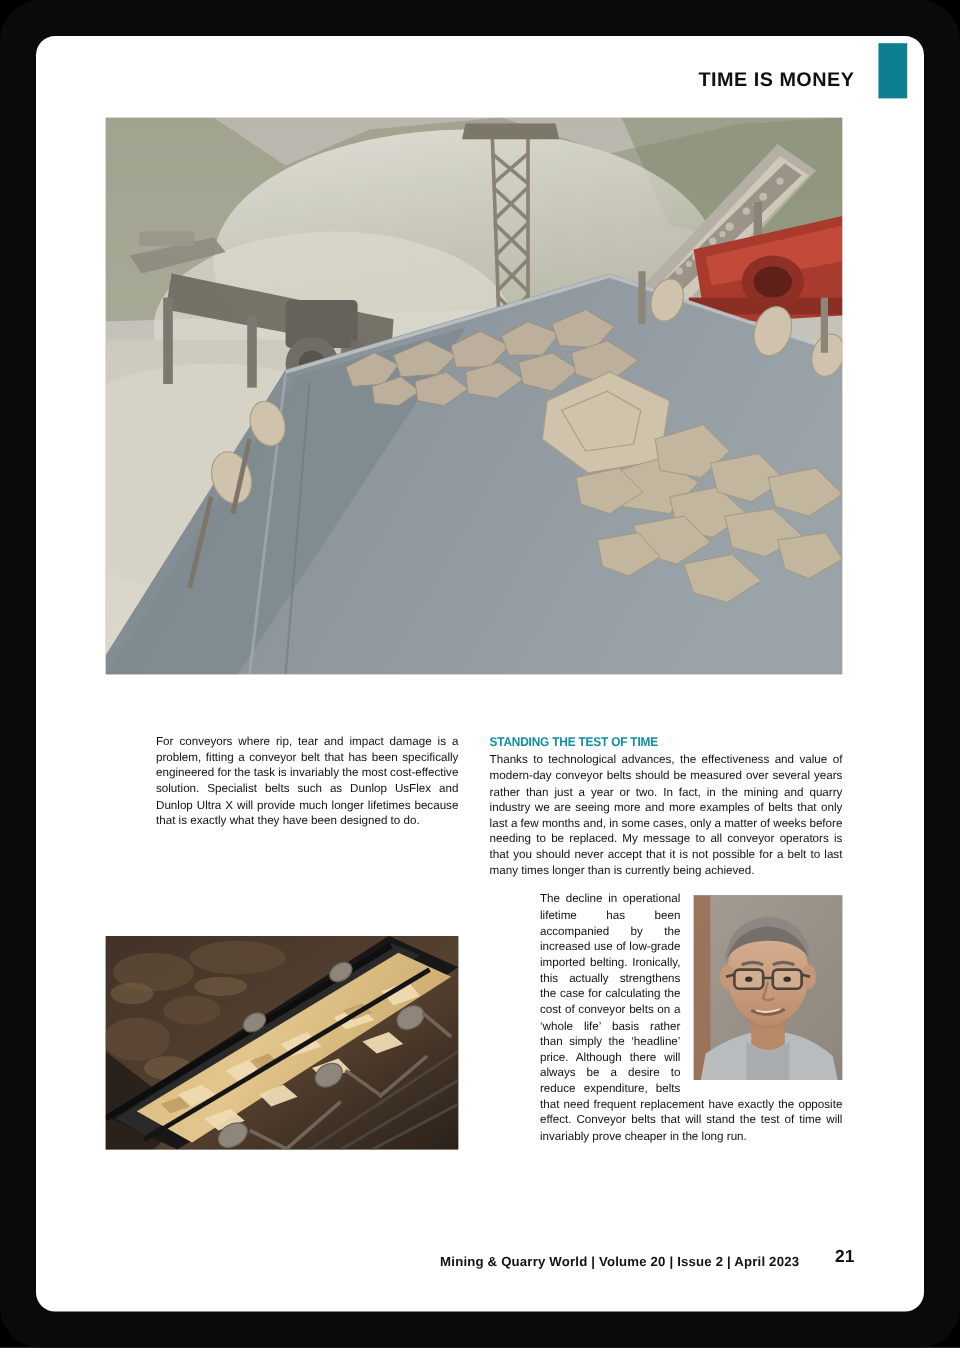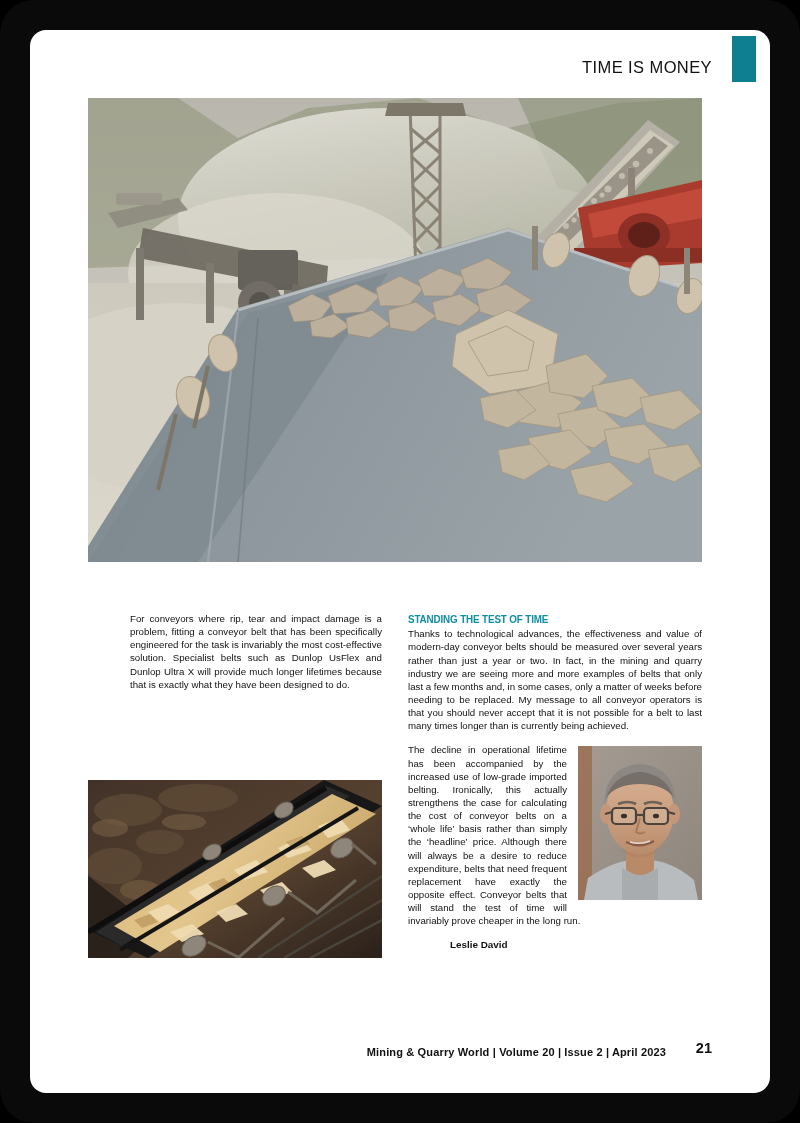--- a/index.html
+++ b/index.html
@@ -31,21 +31,21 @@
 
   
   .header {
     position:absolute;
     left:0; right:0; top:0; height:66px;
   }
   .header-title {
     position:absolute;
     right:58px; top:28px;
     font-size:16.5px;
-    font-weight:normal;
+    font-weight:bold;
     letter-spacing:0.4px;
     color:#111111;
     text-align:right;
     white-space:nowrap;
   }
   .header-block {
     position:absolute;
     right:14px; top:6px;
     width:24px; height:46px;
     background:#0e7f91;
@@ -455,21 +455,20 @@
 
             <path d="M62 72 L58 86 Q62 89 67 86" stroke="#a87a5c" stroke-width="2" fill="none"></path>
 
             <path d="M48 96 Q62 103 76 95" stroke="#8a5b48" stroke-width="2.4" fill="none"></path>
             <path d="M52 96 Q62 99 72 95" stroke="#e7d9cf" stroke-width="1.6" fill="none"></path>
 
             <path d="M44 104 Q62 116 80 104" stroke="#ad8064" stroke-width="2" fill="none" opacity="0.6"></path>
           </svg>
         </div>
         <p>The decline in operational lifetime has been accompanied by the increased use of low-grade imported belting. Ironically, this actually strengthens the case for calculating the cost of conveyor belts on a ‘whole life’ basis rather than simply the ‘headline’ price. Although there will always be a desire to reduce expenditure, belts that need frequent replacement have exactly the opposite effect. Conveyor belts that will stand the test of time will invariably prove cheaper in the long run.</p>
-        <p class="byline">Leslie David</p>
       </div>
 
       <div class="footer">
         <div class="footer-text">Mining &amp; Quarry World | Volume 20 | Issue 2 | April 2023</div>
         <div class="footer-page">21</div>
       </div>
 
     </div>
   </div>
 </div>

